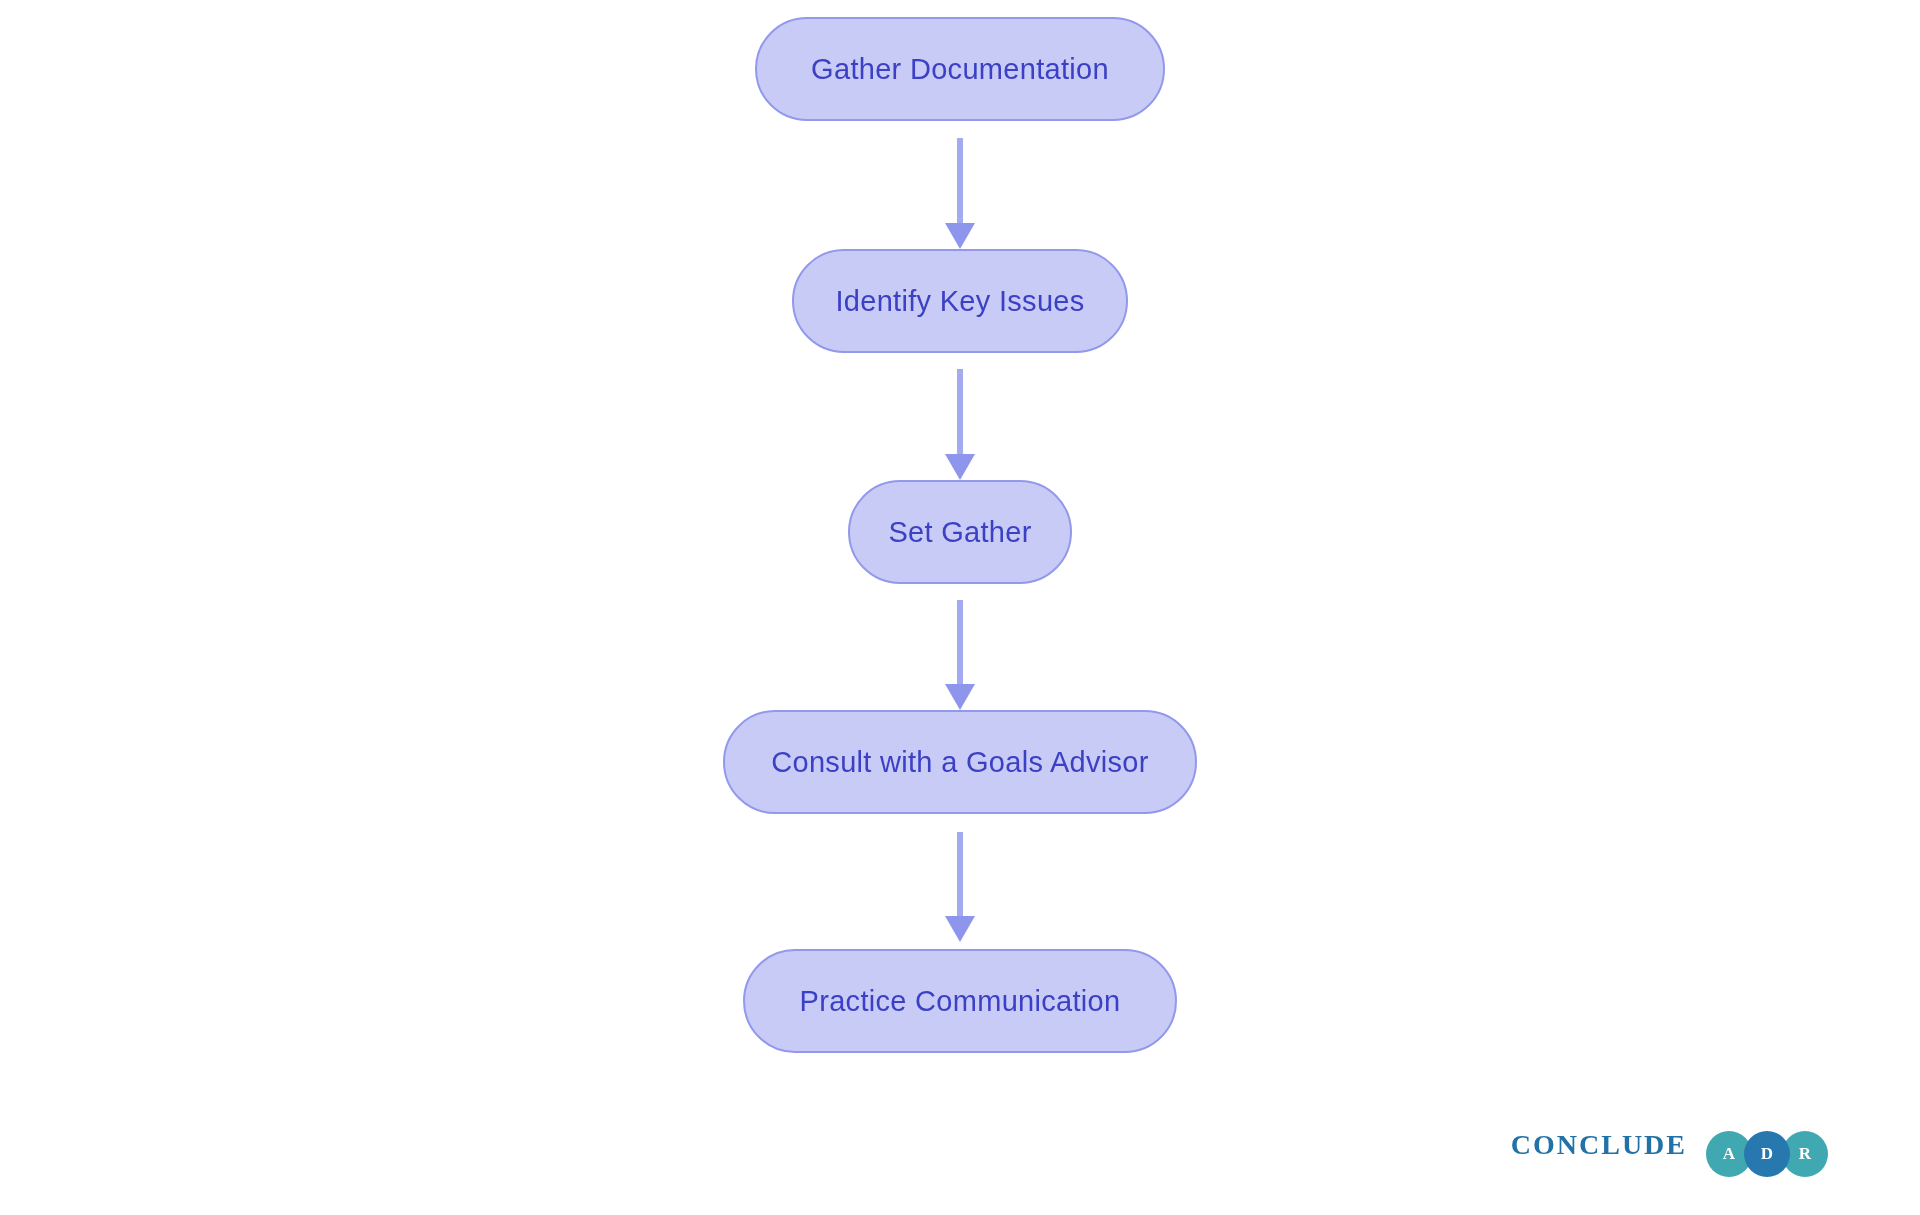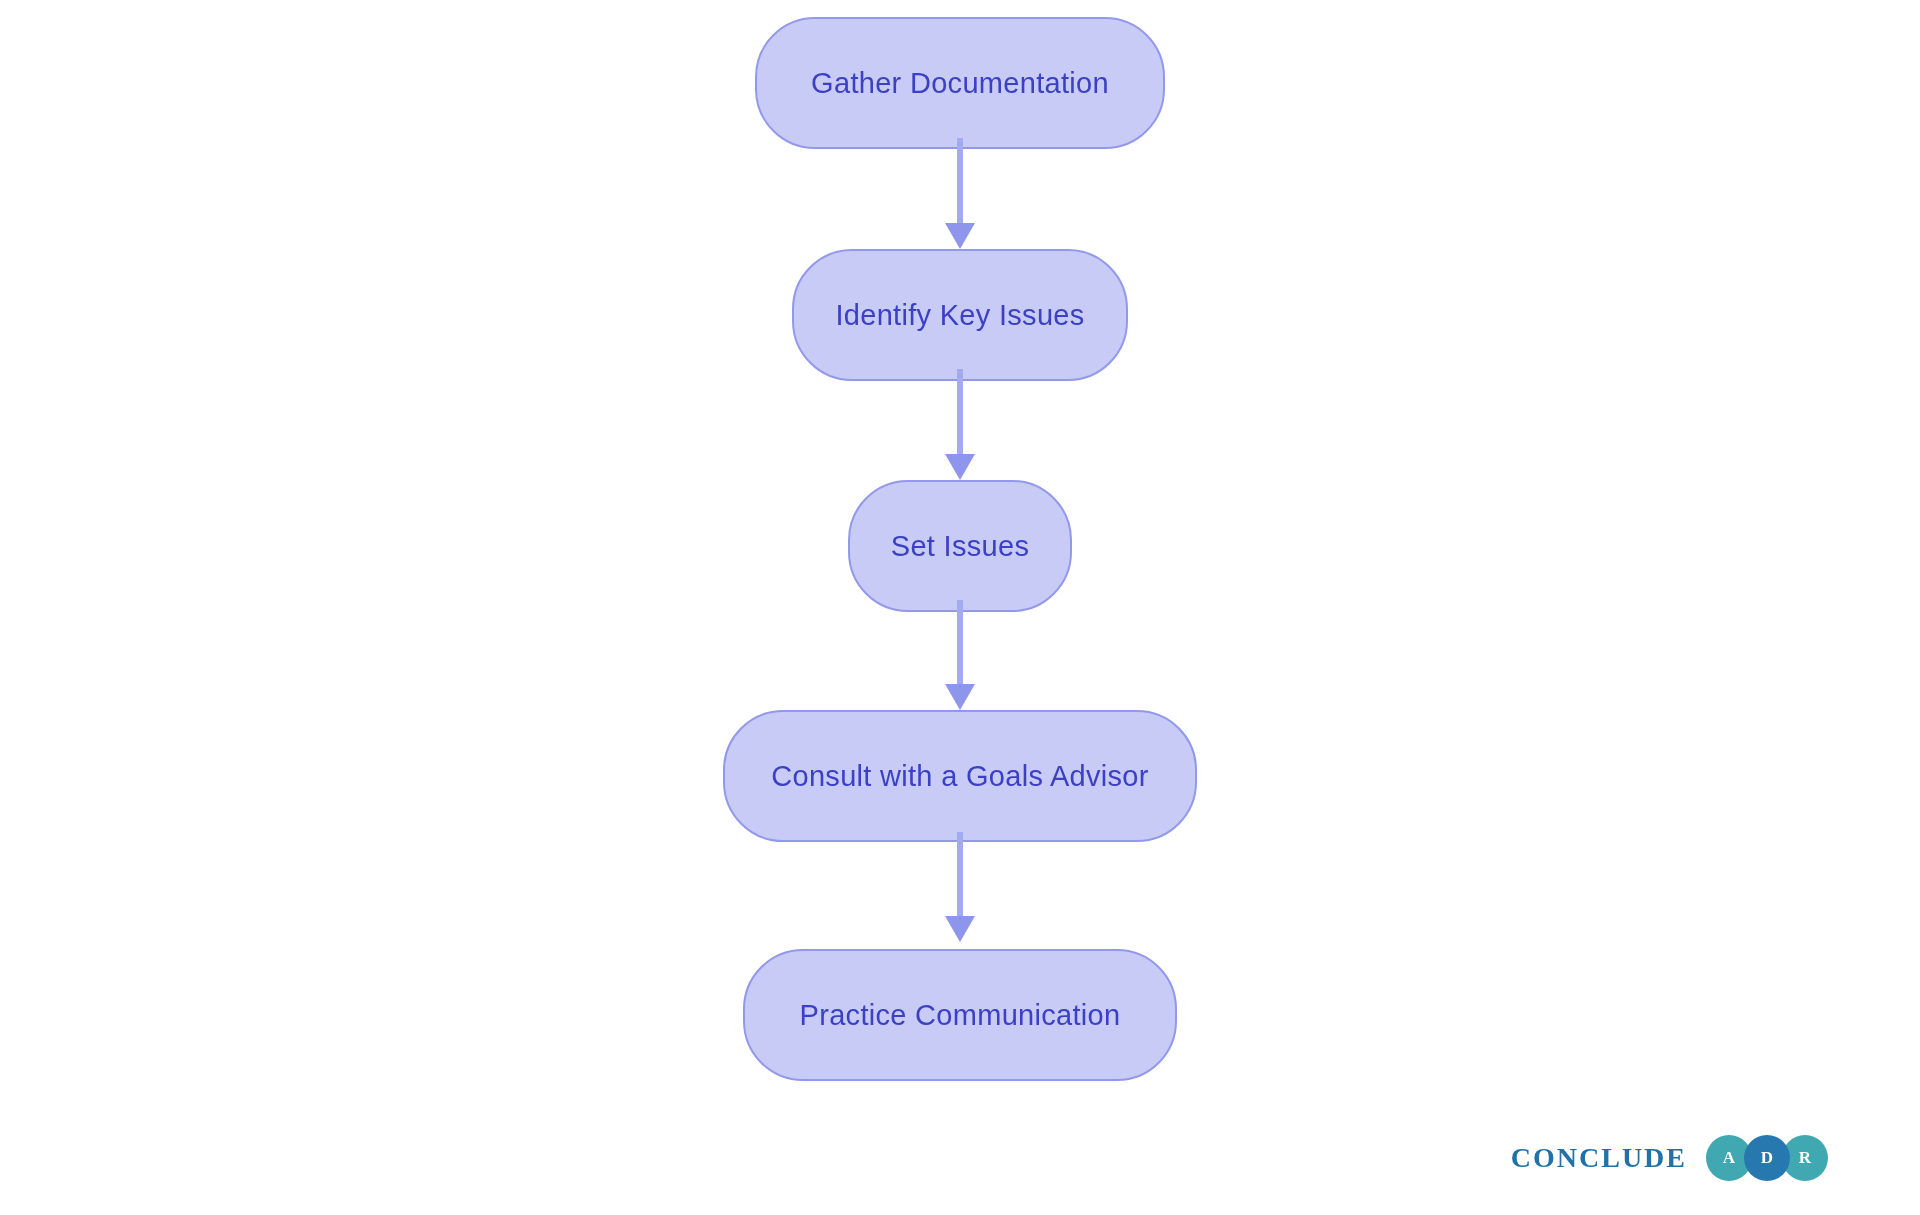--- a/index.html
+++ b/index.html
@@ -15,21 +15,21 @@
     --badge-letter-color:#ffffff;
   }
   *{margin:0;padding:0;box-sizing:border-box;}
   html,body{width:1920px;height:1215px;background:var(--background);overflow:hidden;}
   body{font-family:"Liberation Sans","DejaVu Sans",sans-serif;}
   .canvas{position:relative;width:1920px;height:1215px;background:var(--background);}
 
   
   .node{
     position:absolute;
-    height:132px;
+    height:104px;
     background:var(--node-fill);
     border:2.5px solid var(--node-border);
     border-radius:60px;
     display:flex;
     align-items:center;
     justify-content:center;
   }
   .node-label{
     color:var(--node-text);
     font-size:29px;
@@ -66,21 +66,21 @@
   .arrow-line-4{top:832px;height:84px;}
   .arrow-head-4{top:916px;}
 
   
   .logo{
     position:absolute;
     right:92px;
     top:1131px;
     height:54px;
     display:flex;
-    align-items:center;
+    align-items:flex-start;
   }
   .logo-wordmark{
     font-family:"Liberation Serif","DejaVu Serif",serif;
     font-weight:bold;
     font-size:28px;
     letter-spacing:2px;
     color:var(--logo-text-color);
     margin-right:19px;
     line-height:1;
   }
@@ -113,21 +113,21 @@
   <div class="arrow-head arrow-head-1"></div>
 
   <div class="node node-2">
     <span class="node-label">Identify Key Issues</span>
   </div>
 
   <div class="arrow-line arrow-line-2"></div>
   <div class="arrow-head arrow-head-2"></div>
 
   <div class="node node-3">
-    <span class="node-label">Set Issues</span>
+    <span class="node-label">Set Gather</span>
   </div>
 
   <div class="arrow-line arrow-line-3"></div>
   <div class="arrow-head arrow-head-3"></div>
 
   <div class="node node-4">
     <span class="node-label">Consult with a Goals Advisor</span>
   </div>
 
   <div class="arrow-line arrow-line-4"></div>

